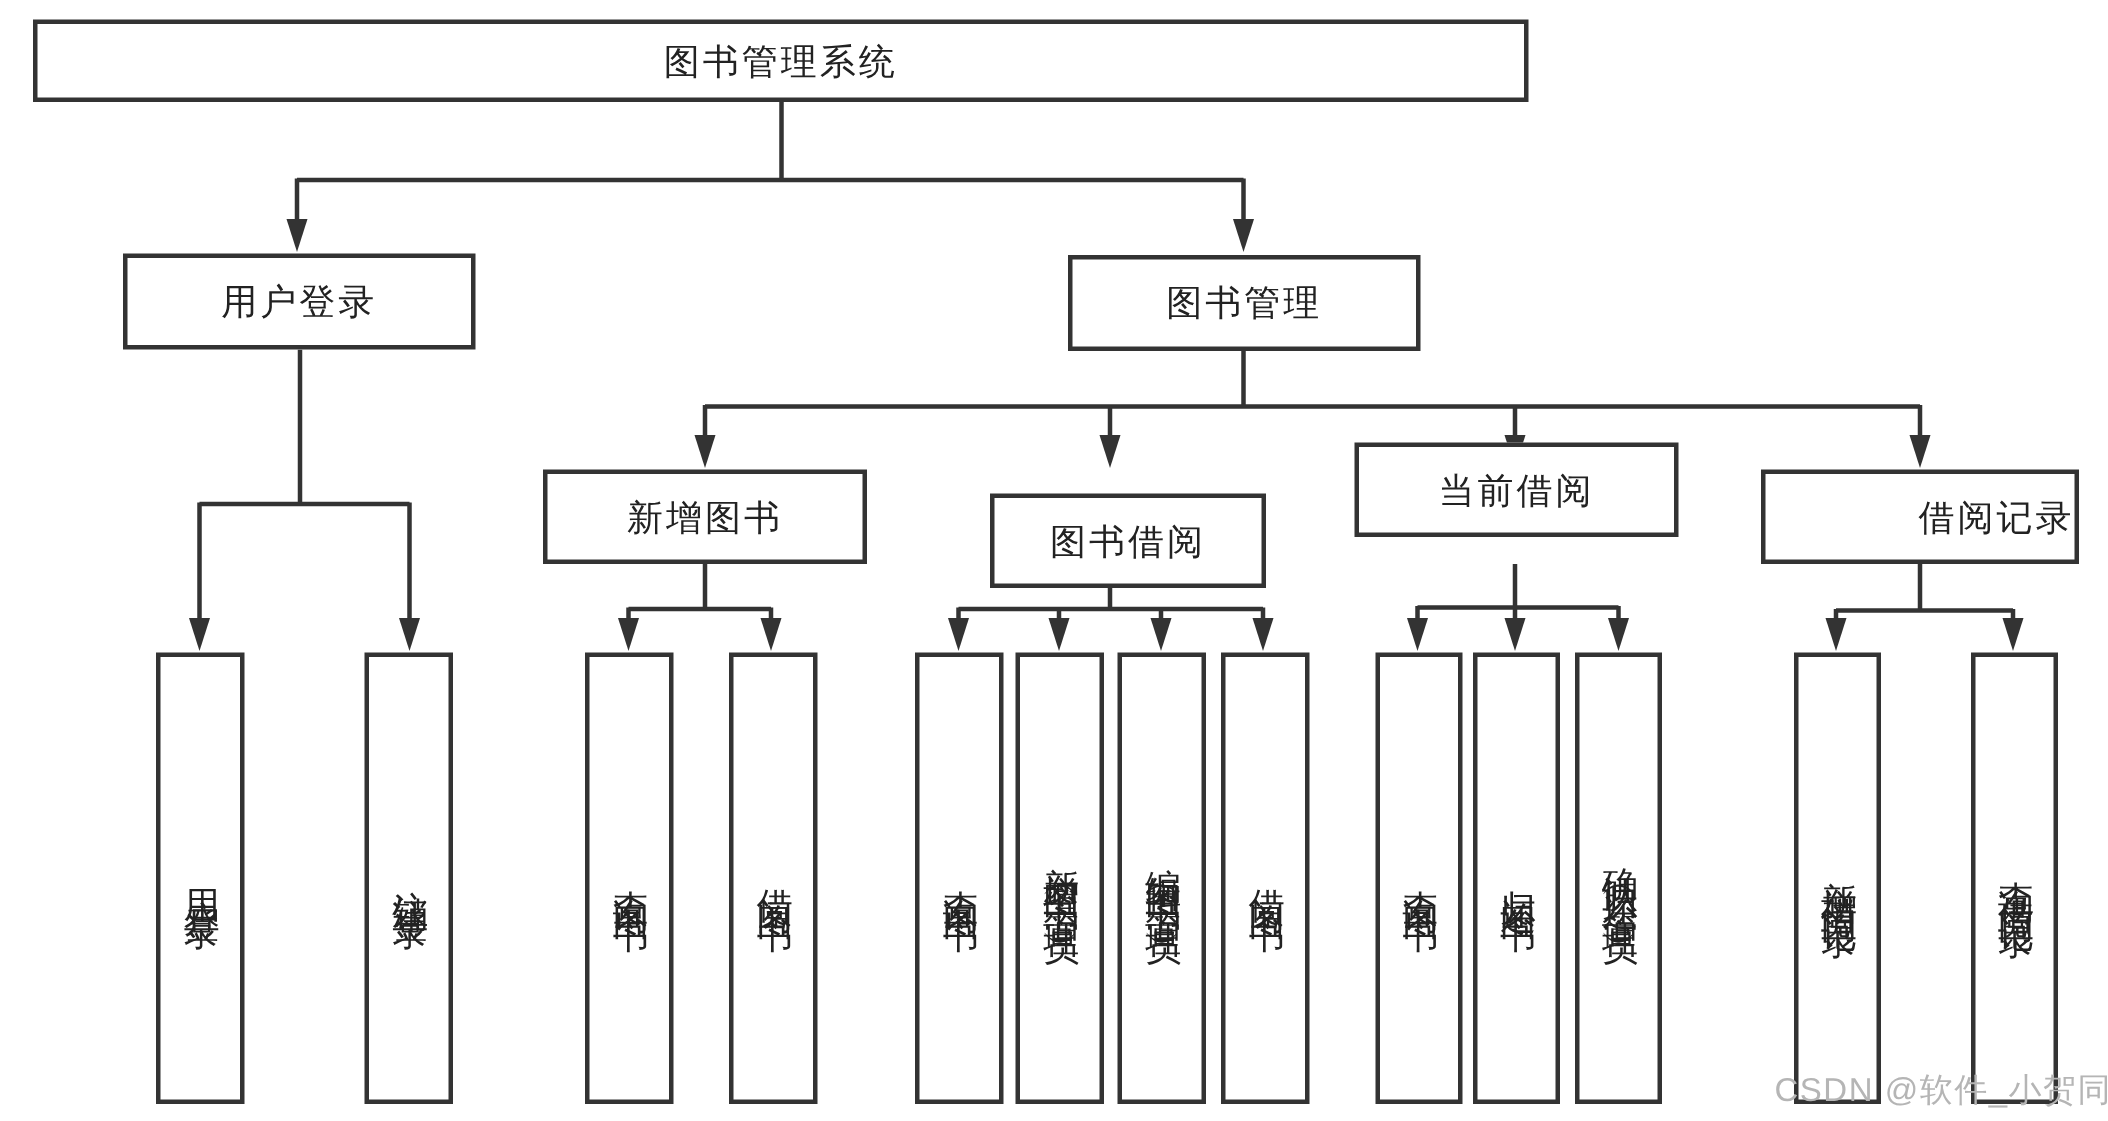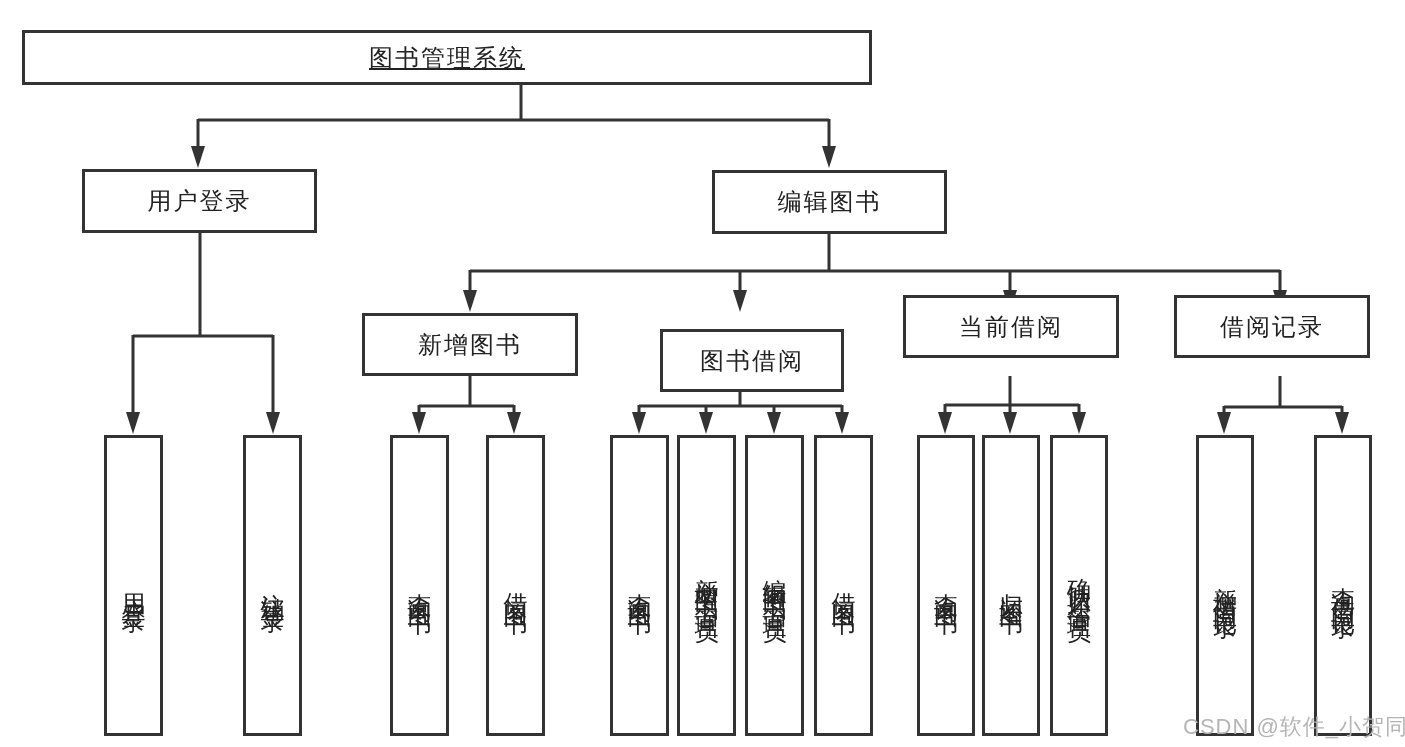--- a/index.html
+++ b/index.html
@@ -74,41 +74,41 @@
 
       <polygon points="945,434 938,412 952,412"></polygon>
       <polygon points="1010,434 1003,412 1017,412"></polygon>
       <polygon points="1079,434 1072,412 1086,412"></polygon>
 
       <polygon points="1224,434 1217,412 1231,412"></polygon>
       <polygon points="1342,434 1335,412 1349,412"></polygon>
     </g>
   </svg>
 
-  <div class="node node-h" style="left:22px;top:30px;width:850px;height:55px;text-decoration:underline;">
+  <div class="node node-h" style="left:22px;top:13px;width:997px;height:55px;">
     <span>图书管理系统</span>
   </div>
 
   <div class="node node-h" style="left:82px;top:169px;width:235px;height:64px;">
     <span>用户登录</span>
   </div>
   <div class="node node-h" style="left:712px;top:170px;width:235px;height:64px;">
-    <span>编辑图书</span>
+    <span>图书管理</span>
   </div>
 
   <div class="node node-h" style="left:362px;top:313px;width:216px;height:63px;">
     <span>新增图书</span>
   </div>
   <div class="node node-h" style="left:660px;top:313px;width:184px;height:63px;margin-top:16px;">
     <span>图书借阅</span>
   </div>
   <div class="node node-h" style="left:903px;top:295px;width:216px;height:63px;">
     <span>当前借阅</span>
   </div>
-  <div class="node node-h" style="left:1174px;top:295px;width:196px;height:63px;">
+  <div class="node node-h" style="left:1174px;top:313px;width:212px;height:63px;justify-content:flex-end;">
     <span>借阅记录</span>
   </div>
 
   <div class="node node-v" style="left:104px;top:435px;width:59px;height:301px;">
     <span class="vtext">用户登录</span>
   </div>
   <div class="node node-v" style="left:243px;top:435px;width:59px;height:301px;">
     <span class="vtext">注销登录</span>
   </div>
 

